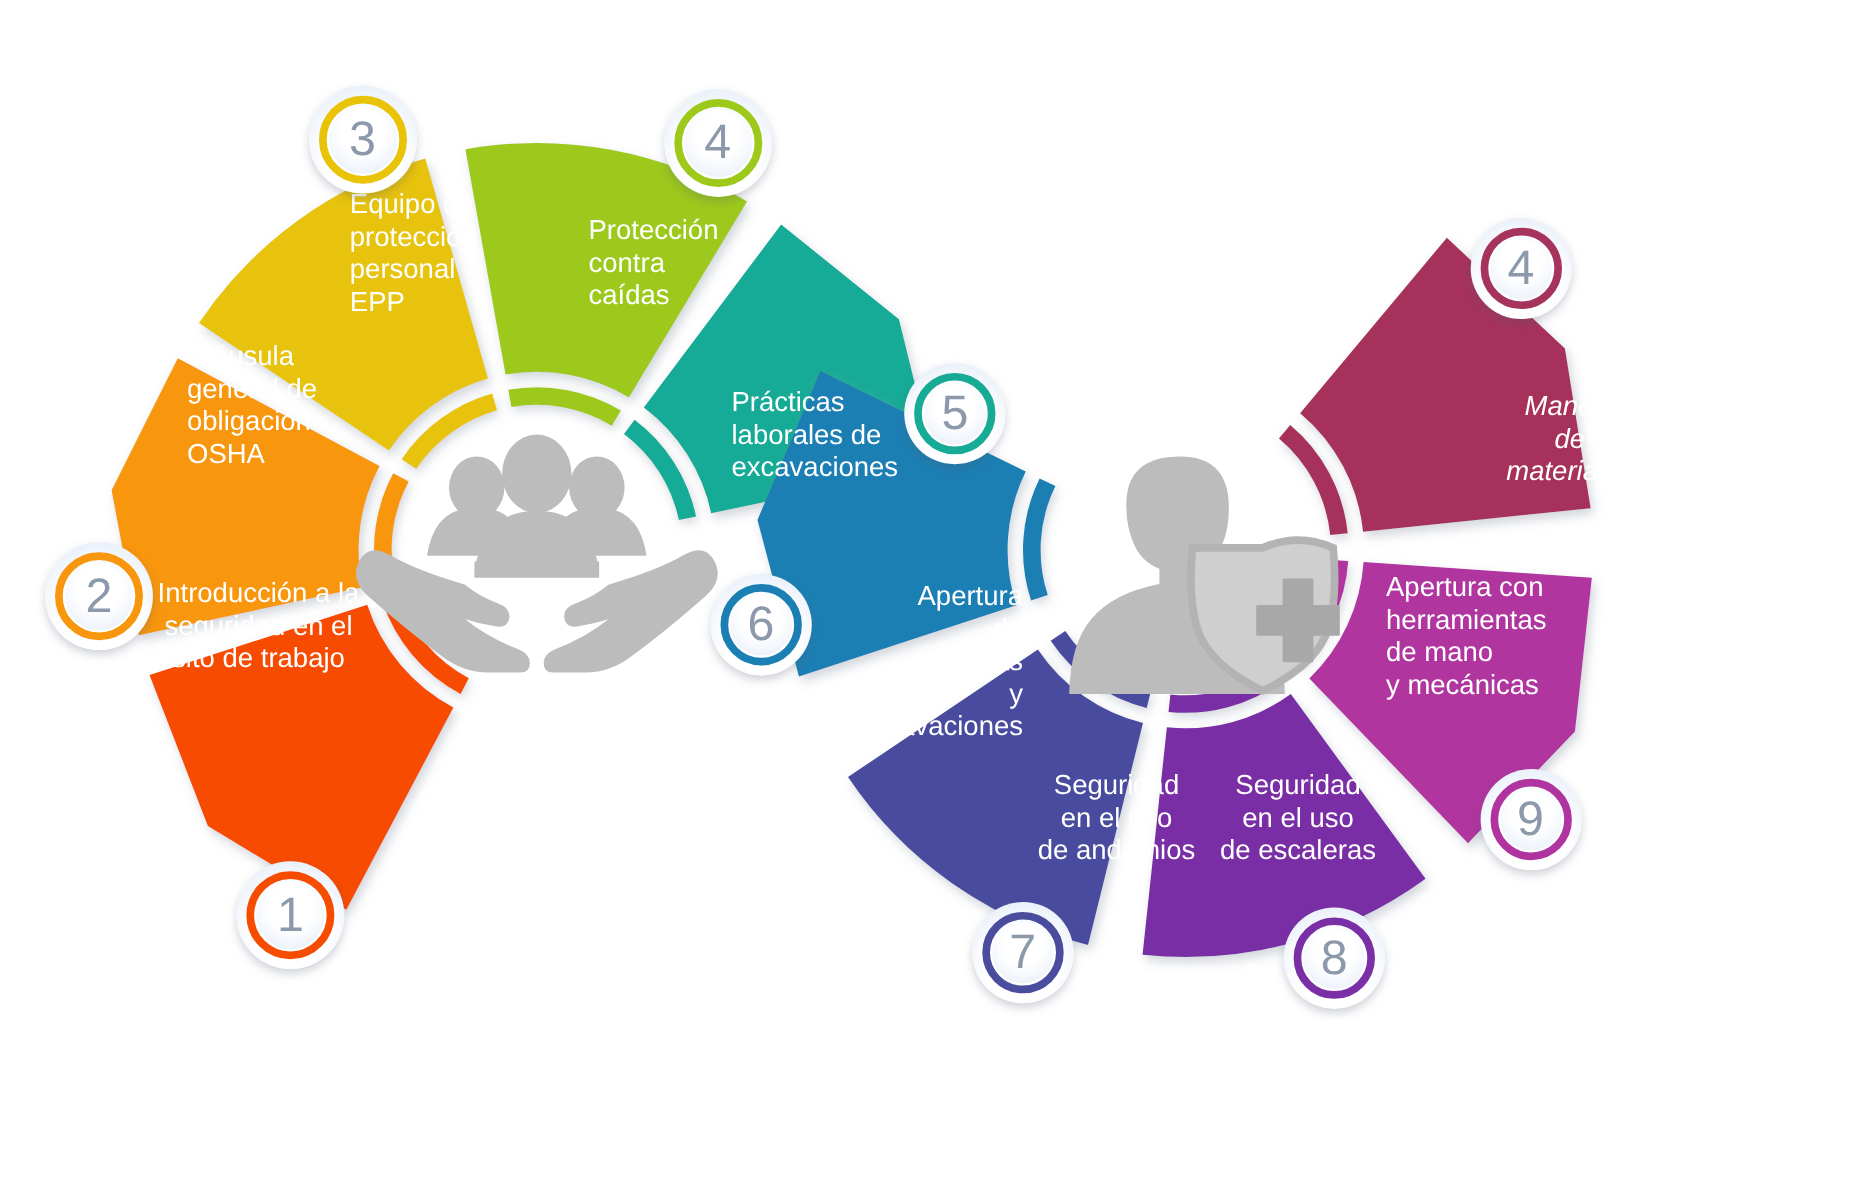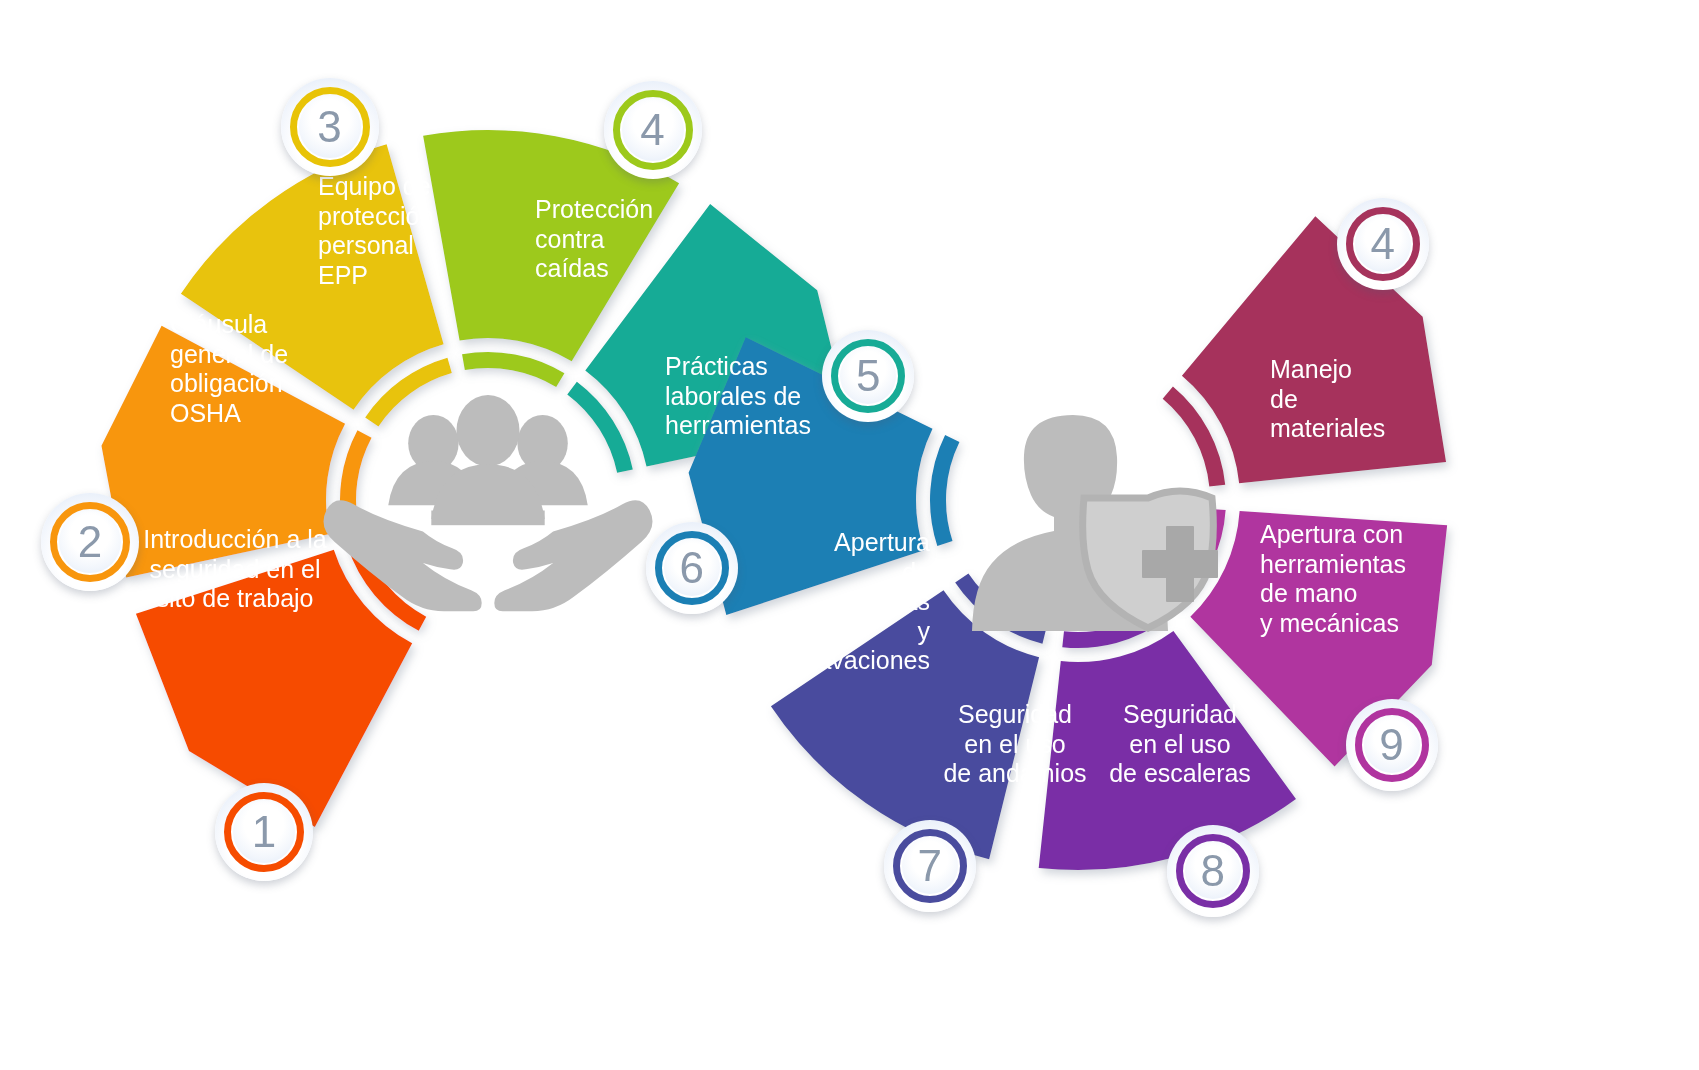--- a/index.html
+++ b/index.html
@@ -108,37 +108,37 @@
 OSHA</div>
       <div class="seg-label" style="left: 318px; top: 172px; width: 200px; text-align: left;">Equipo de
 protección
 personal
 EPP</div>
       <div class="seg-label" style="left: 535px; top: 195px; width: 190px; text-align: left;">Protección
 contra
 caídas</div>
       <div class="seg-label" style="left: 665px; top: 352px; width: 215px; text-align: left;">Prácticas
 laborales de
-herramientas</div>
+excavaciones</div>
       <div class="seg-label" style="left: 740px; top: 505px; width: 190px; text-align: right; margin-top: 23px;">Apertura
 de
 zanjas
 y
 excavaciones</div>
       <div class="seg-label" style="left: 920px; top: 700px; width: 190px; text-align: center;">Seguridad
 en el uso
 de andamios</div>
       <div class="seg-label" style="left: 1085px; top: 700px; width: 190px; text-align: center;">Seguridad
 en el uso
 de escaleras</div>
       <div class="seg-label" style="left: 1260px; top: 520px; width: 220px; text-align: left;">Apertura con
 herramientas
 de mano
 y mecánicas</div>
-      <div class="seg-label" style="left: 1270px; top: 355px; width: 190px; text-align: left;">Manejo
+      <div class="seg-label" style="left: 1332px; top: 355px; width: 190px; text-align: center; font-style: italic;">Manejo
 de
 materiales</div>
     </div>
   <div id="badges">
       <div class="badge" style="width: 98px; height: 98px; left: 215.323px; top: 782.615px;">
         <div class="ringwrap" style="border-color: rgb(246, 76, 0);"></div>
         <div class="inner"></div>
         <span class="num">1</span>
       </div>
       <div class="badge" style="width: 98px; height: 98px; left: 41.1912px; top: 492.811px;">

